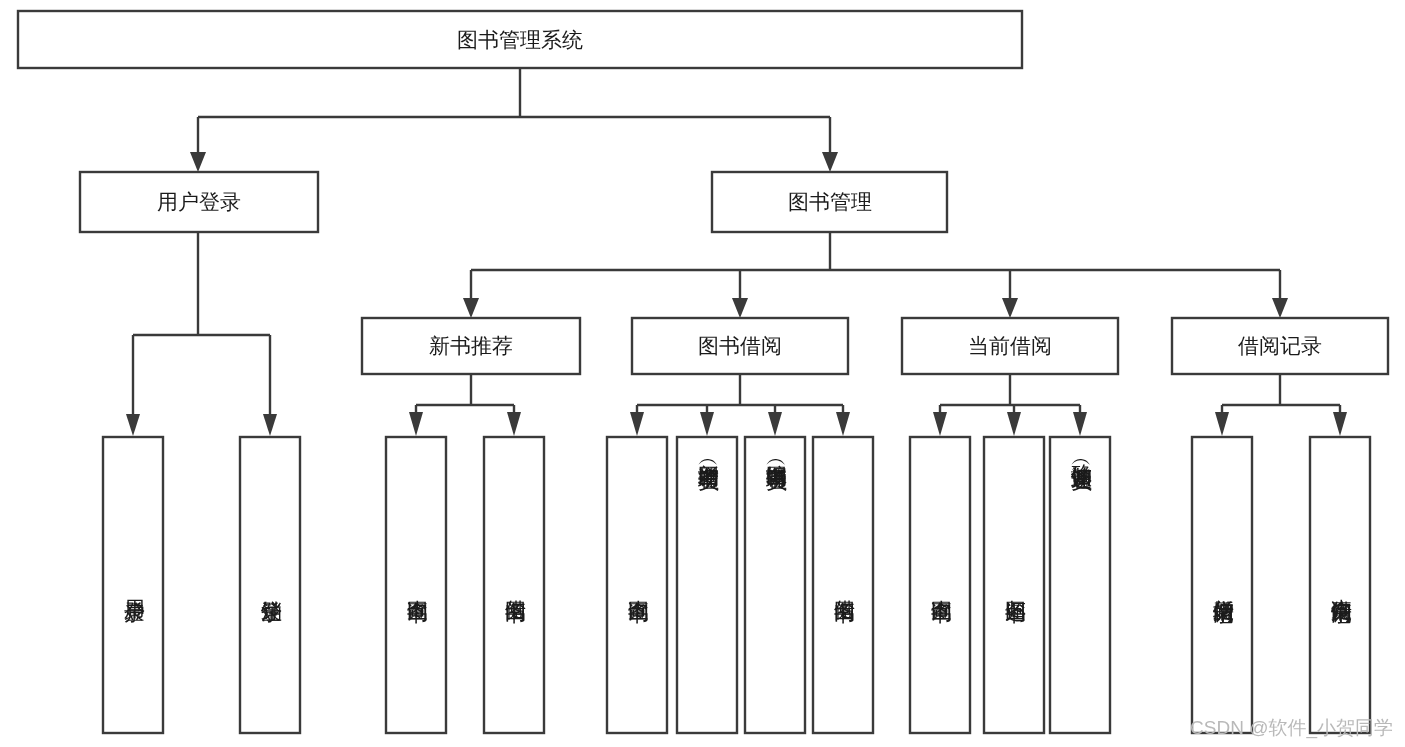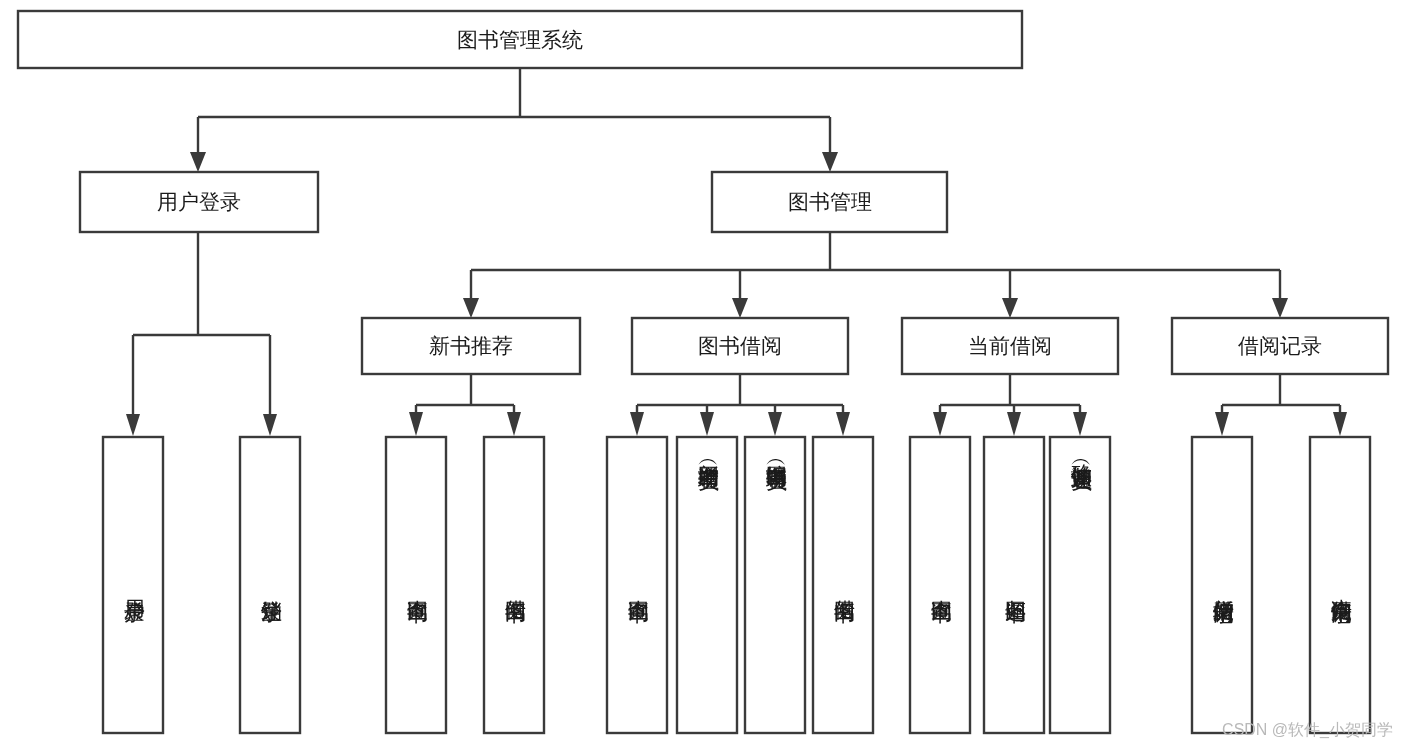--- a/index.html
+++ b/index.html
@@ -49,21 +49,21 @@
   }
   .node-label.vertical {
     font-size: 21px;
     letter-spacing: 1px;
   }
   .watermark {
     position: absolute;
     right: 12px;
     bottom: 6px;
     font-family: "Liberation Sans", "DejaVu Sans", sans-serif;
-    font-size: 16px;
+    font-size: 19px;
     color: #b9b9b9;
     white-space: nowrap;
     user-select: none;
   }
 </style>
 </head>
 <body>
 
 <div id="diagram-root">
 

